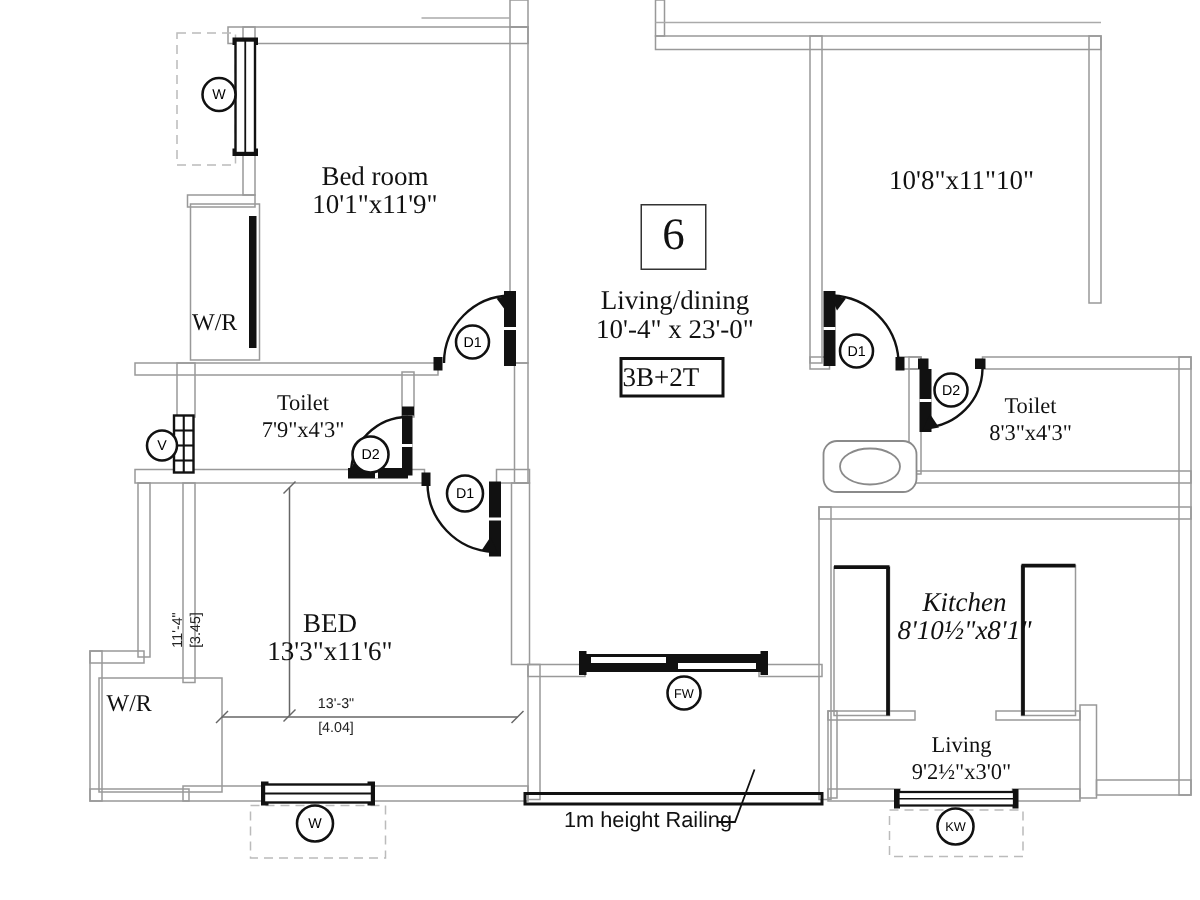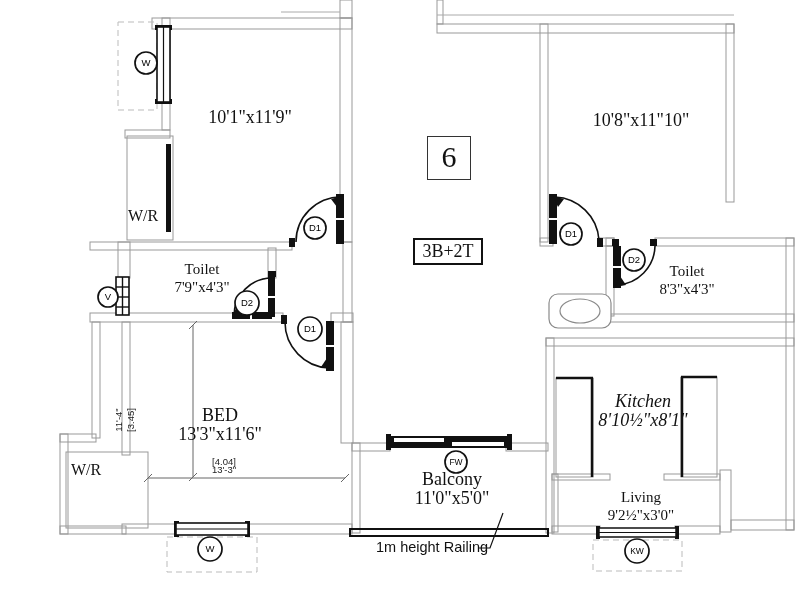--- a/index.html
+++ b/index.html
@@ -6,21 +6,21 @@
   .plan{position:relative;width:800px;height:600px;background:#fff;
         font-family:"Liberation Serif", serif;color:#111;}
   svg{position:absolute;left:0;top:0;}
   .lbl{position:absolute;text-align:center;font-size:18px;line-height:19px;color:#111;white-space:nowrap;}
   .lbl .dims{font-size:18px;}
   .sm{font-size:15px;line-height:17.5px;}
   .wr{position:absolute;font-size:16px;color:#111;}
   .unitbox{position:absolute;left:427px;top:136px;width:42px;height:42px;border:1.5px solid #333;
            font-size:30px;line-height:40px;text-align:center;}
   .cfgbox{position:absolute;left:413px;top:238px;width:66px;height:23px;border:2px solid #111;
-          font-size:18px;line-height:22px;text-align:center;}
+          font-size:18px;line-height:22px;}
   .railing{position:absolute;left:352px;top:539px;width:160px;text-align:center;
            font-family:"Liberation Sans", sans-serif;font-size:14.5px;color:#111;}
   .dimh{position:absolute;left:184px;width:80px;text-align:center;
         font-family:"Liberation Sans", sans-serif;font-size:9.5px;color:#222;}
   .dimv{position:absolute;left:91px;top:407px;width:70px;height:26px;text-align:center;
         font-family:"Liberation Sans", sans-serif;font-size:9.5px;line-height:12px;color:#222;
         transform:rotate(-90deg);}
 </style>
 </head>
 <body>
@@ -231,31 +231,36 @@
       <text x="210" y="549" dy="3.2" font-size="9.5">W</text>
     </g>
     <g>
       <circle cx="637" cy="551" r="12" fill="#fff" stroke="#111" stroke-width="1.7"></circle>
       <text x="637" y="551" dy="3" font-size="8.5">KW</text>
     </g>
   </g>
 </svg>
 
 <div class="lbl" style="left:170px;top:108px;width:160px;">
+  <div>Bed room</div>
   <div class="dims">10'1"x11'9"</div>
 </div>
 
 <div class="lbl" style="left:561px;top:111px;width:160px;">
   <div class="dims">10'8"x11"10"</div>
 </div>
 
 <div class="unitbox">
   <span>6</span>
 </div>
 
+<div class="lbl" style="left:370px;top:191px;width:160px;">
+  <div>Living/dining</div>
+  <div class="dims">10'-4" x 23'-0"</div>
+</div>
 
 <div class="cfgbox">
   <span>3B+2T</span>
 </div>
 
 <div class="lbl sm" style="left:122px;top:261px;width:160px;">
   <div>Toilet</div>
   <div>7'9"x4'3"</div>
 </div>
 
@@ -272,31 +277,27 @@
 <div class="lbl" style="left:563px;top:392px;width:160px;font-style:italic;">
   <div>Kitchen</div>
   <div class="dims">8'10½"x8'1"</div>
 </div>
 
 <div class="lbl sm" style="left:561px;top:489px;width:160px;">
   <div>Living</div>
   <div>9'2½"x3'0"</div>
 </div>
 
-<div class="lbl" style="left:372px;top:470px;width:160px;">
-  <div>Balcony</div>
-  <div class="dims">11'0"x5'0"</div>
-</div>
 
 <div class="wr" style="left:128px;top:207px;">W/R</div>
 <div class="wr" style="left:71px;top:461px;">W/R</div>
 
 <div class="railing">1m height Railing</div>
 
 <div class="dimv">
   <div>11'-4"</div>
   <div>[3.45]</div>
 </div>
 
 <div class="dimh" style="top:464px;">13'-3"</div>
-<div class="dimh" style="top:456px;text-align:center;">[4.04]</div>
+<div class="dimh" style="top:480px;text-align:center;">[4.04]</div>
 
 </div>
 
 </body></html>

